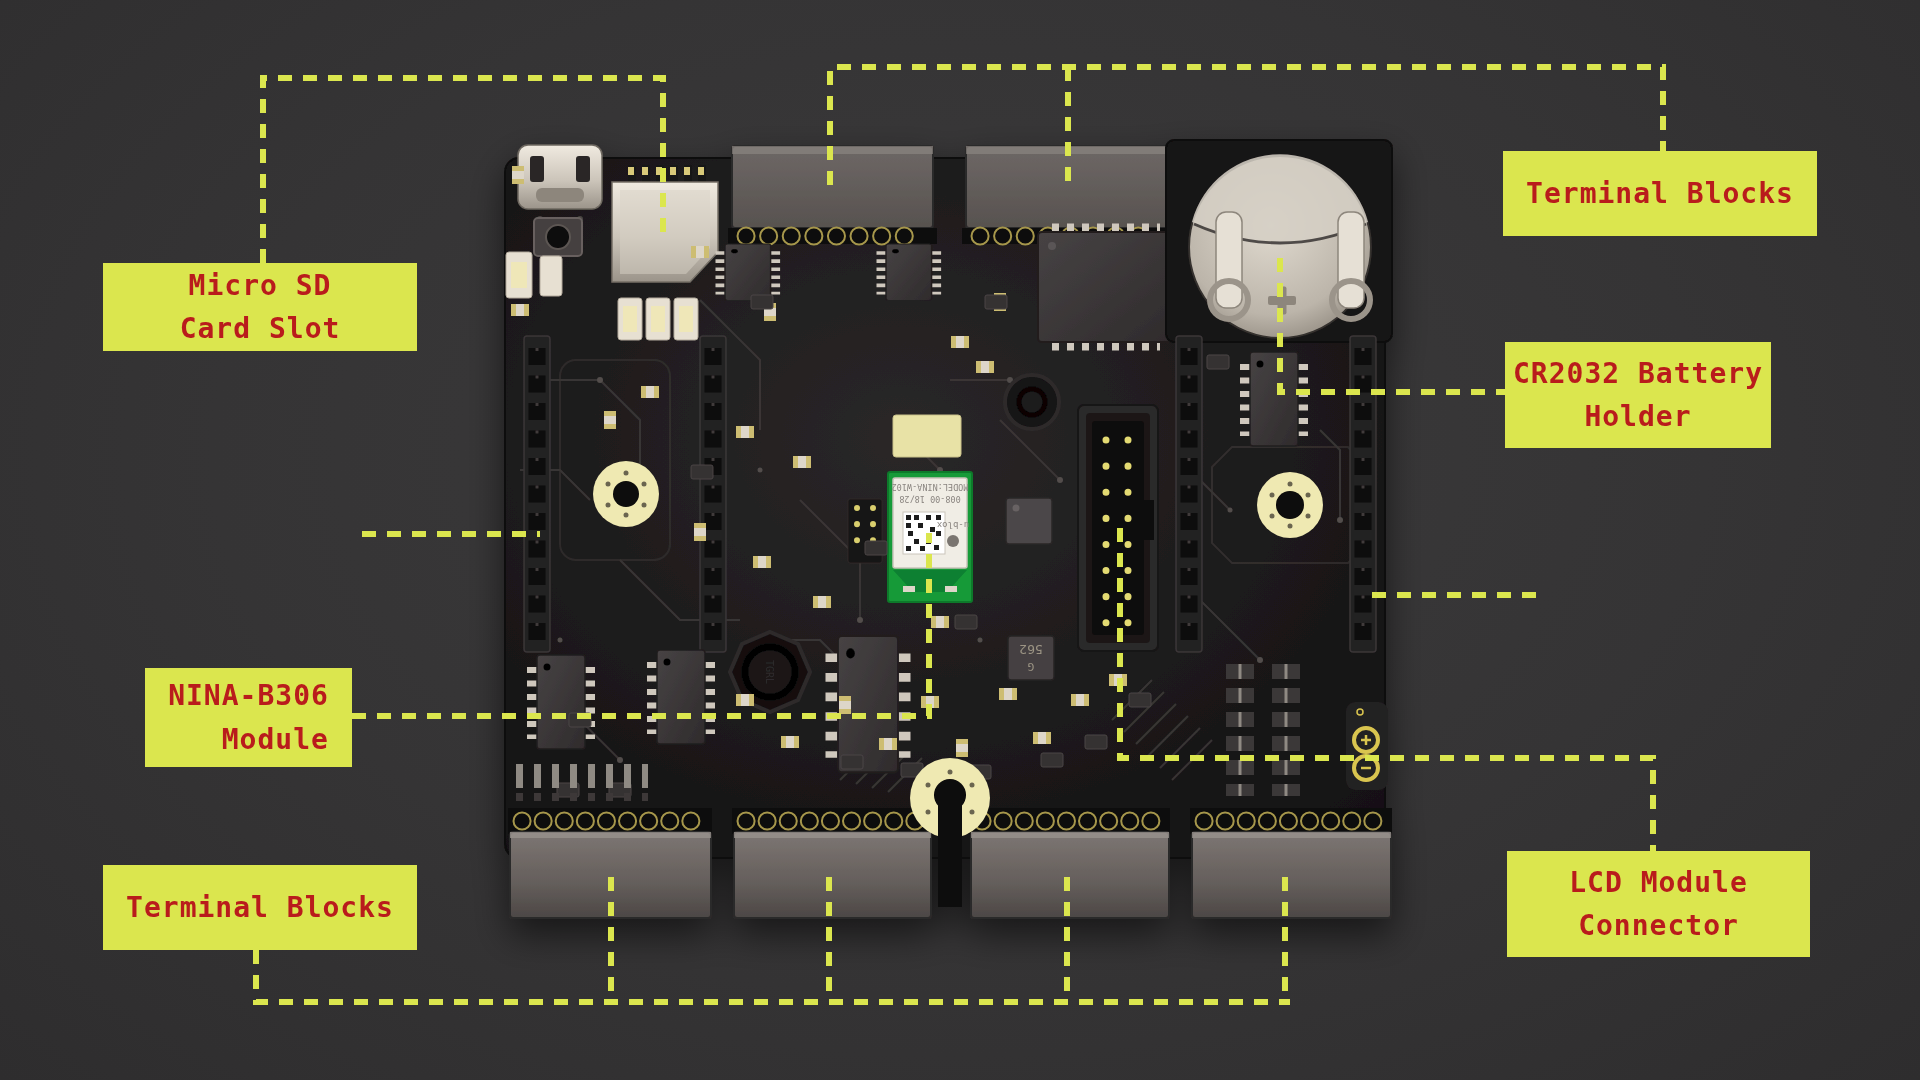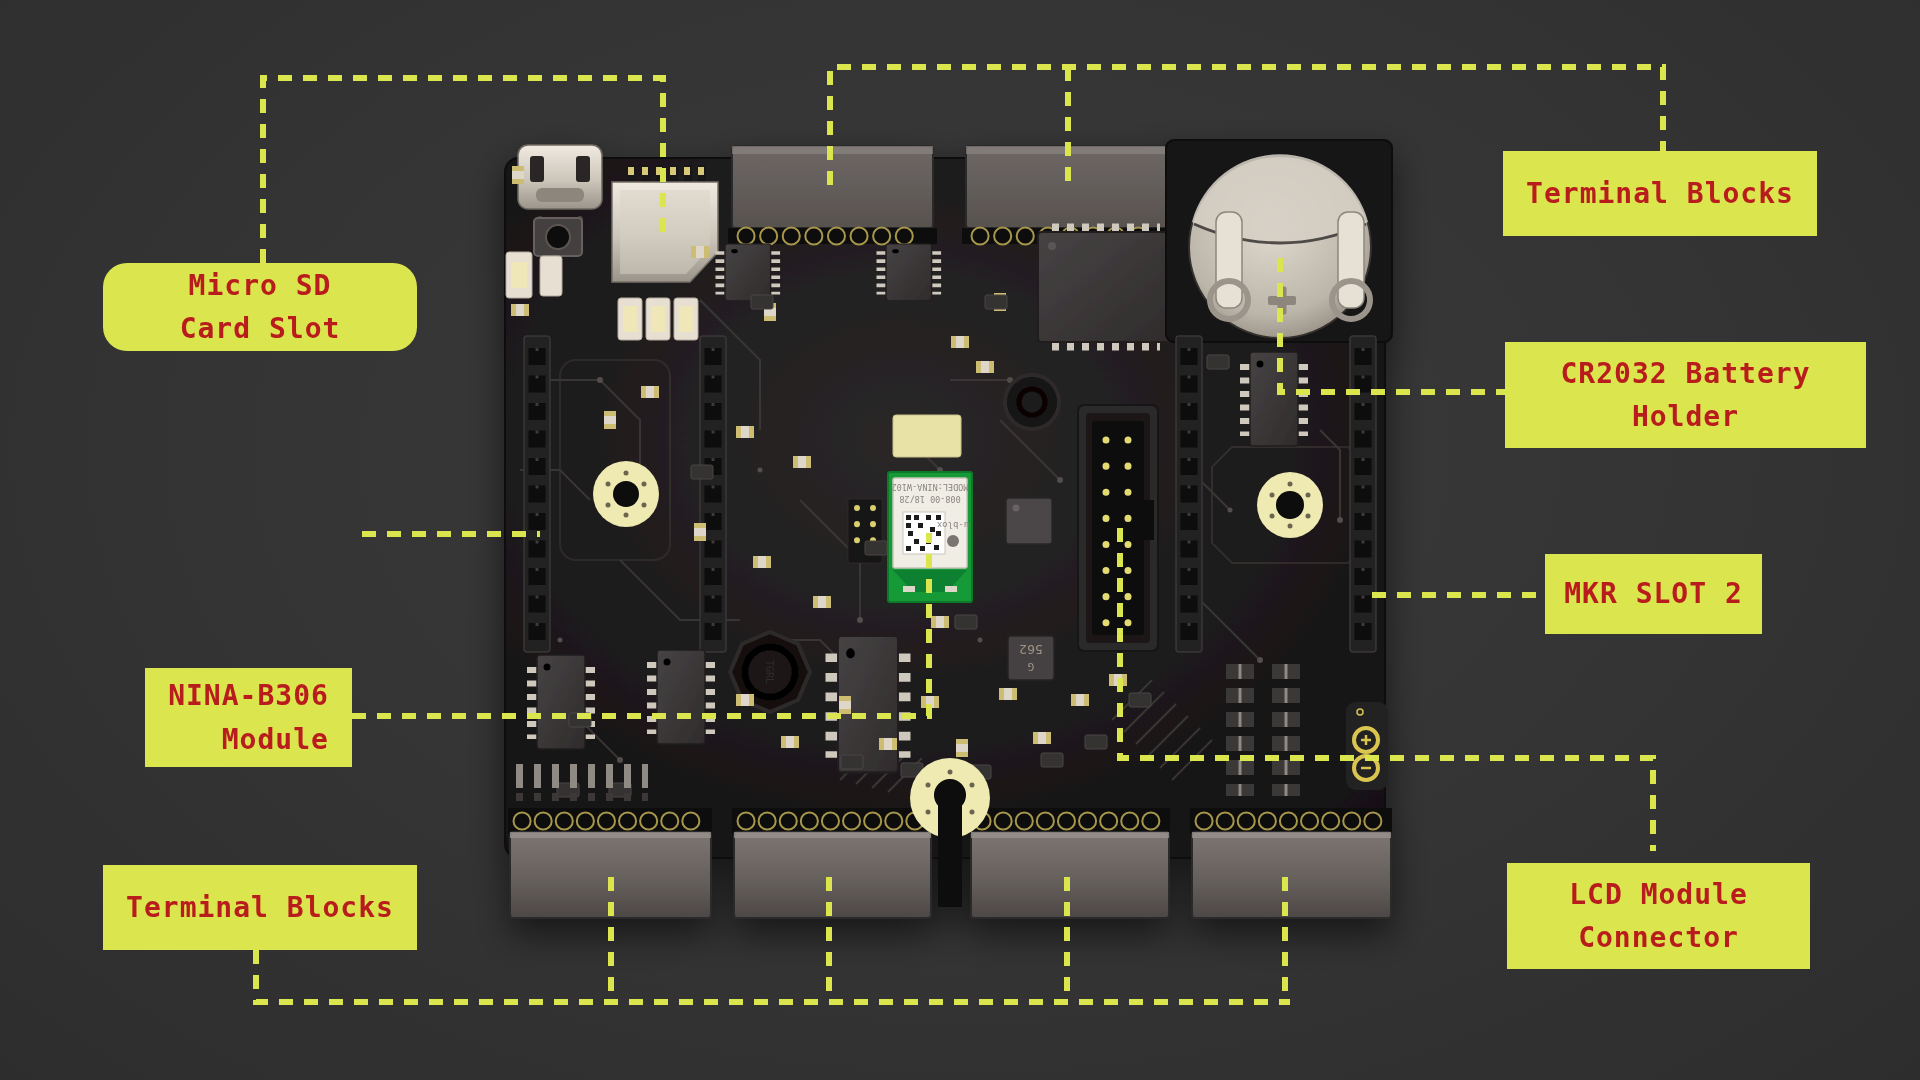--- a/index.html
+++ b/index.html
@@ -427,32 +427,31 @@
     <path d="M352,716 H929 V533"></path>
     <path d="M256,950 V1002 H1290"></path>
     <path d="M611,877 V1002"></path>
     <path d="M829,877 V1002"></path>
     <path d="M1067,877 V1002"></path>
     <path d="M1285,877 V1002"></path>
     <path d="M1120,528 V758 H1653 V851"></path>
   </g>
 </svg>
 
-<div class="callout" style="left:103px;top:263px;width:314px;height:88px;border-radius:24px;">Micro SD
+<div class="callout" style="left:103px;top:263px;width:314px;height:88px;">Micro SD
 Card Slot</div>
 
 <div class="callout" style="left:1503px;top:151px;width:314px;height:85px;">Terminal Blocks</div>
 
-<div class="callout" style="left:1505px;top:342px;width:361px;height:106px;">CR2032 Battery
+<div class="callout" style="left:1505px;top:342px;width:266px;height:106px;">CR2032 Battery
 Holder</div>
 
 
-<div class="callout" style="left:1545px;top:554px;width:217px;height:80px;">MKR SLOT 2</div>
 
 <div class="callout" style="left:145px;top:668px;width:207px;height:99px;text-align:right;">NINA-B306
 Module</div>
 
 <div class="callout" style="left:103px;top:865px;width:314px;height:85px;">Terminal Blocks</div>
 
-<div class="callout" style="left:1507px;top:851px;width:303px;height:106px;margin-top:12px;">LCD Module
+<div class="callout" style="left:1507px;top:851px;width:303px;height:106px;">LCD Module
 Connector</div>
 
 </div>
 
 </body></html>

